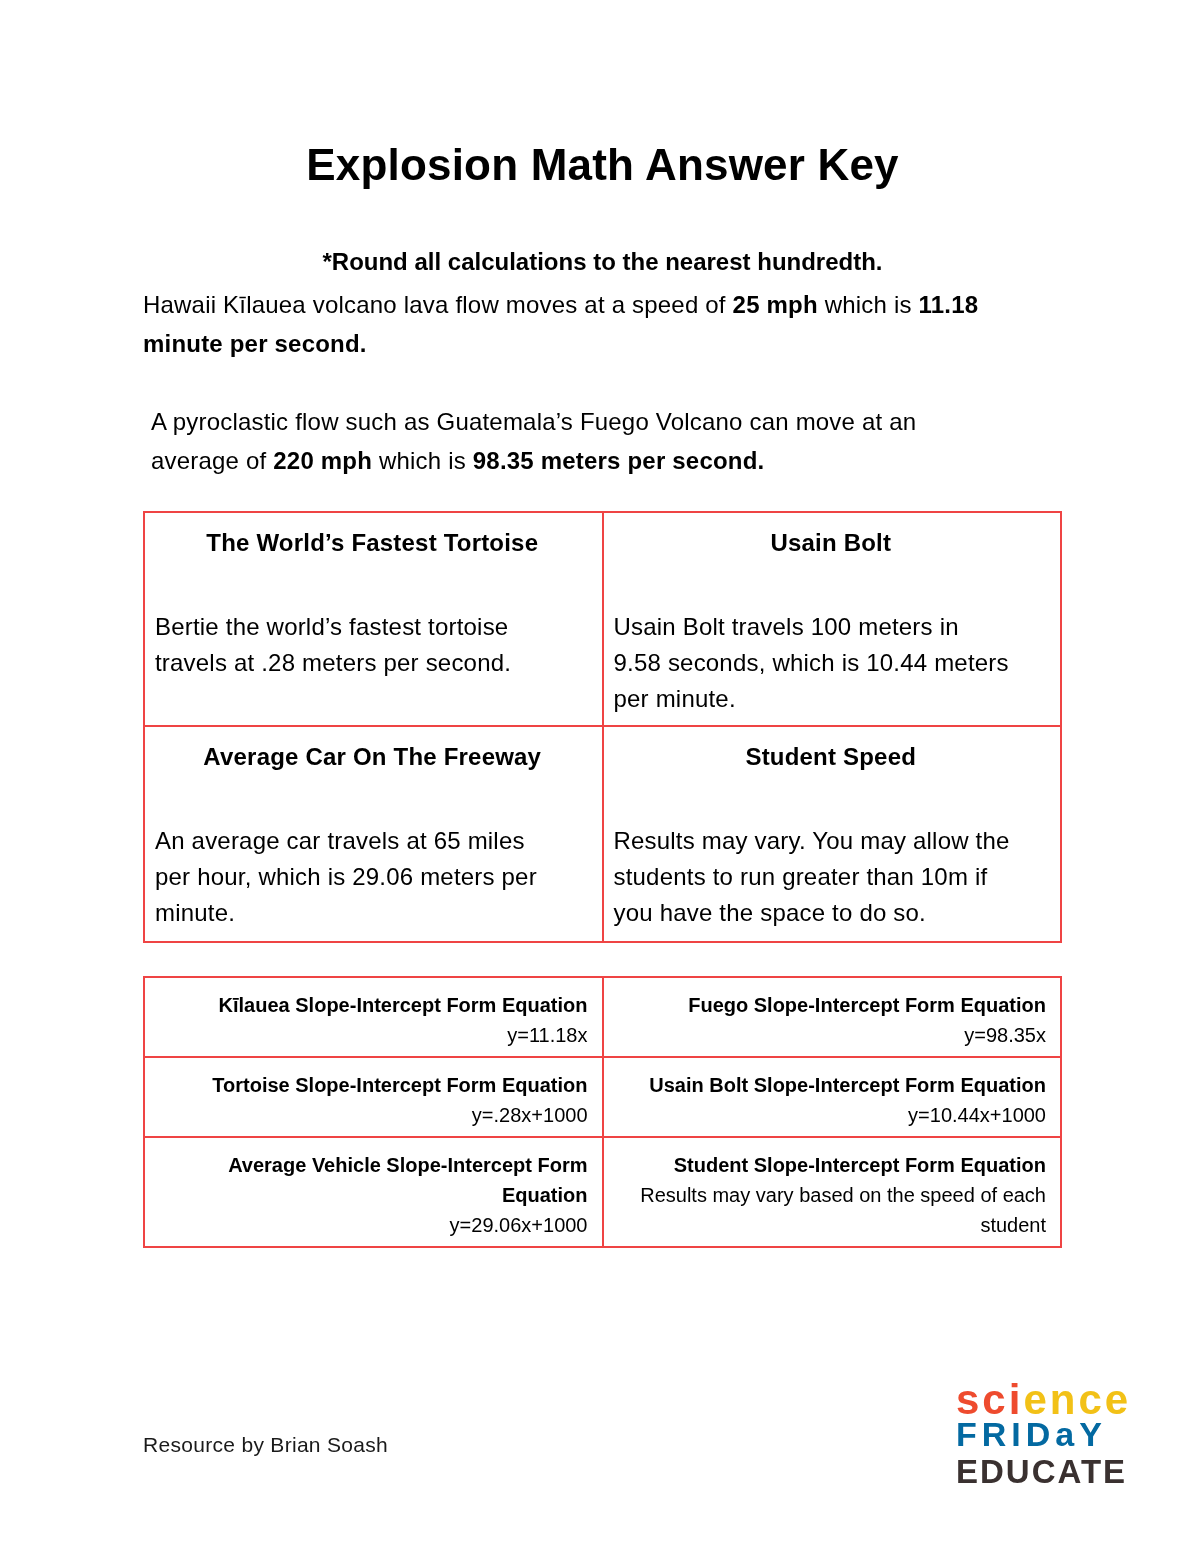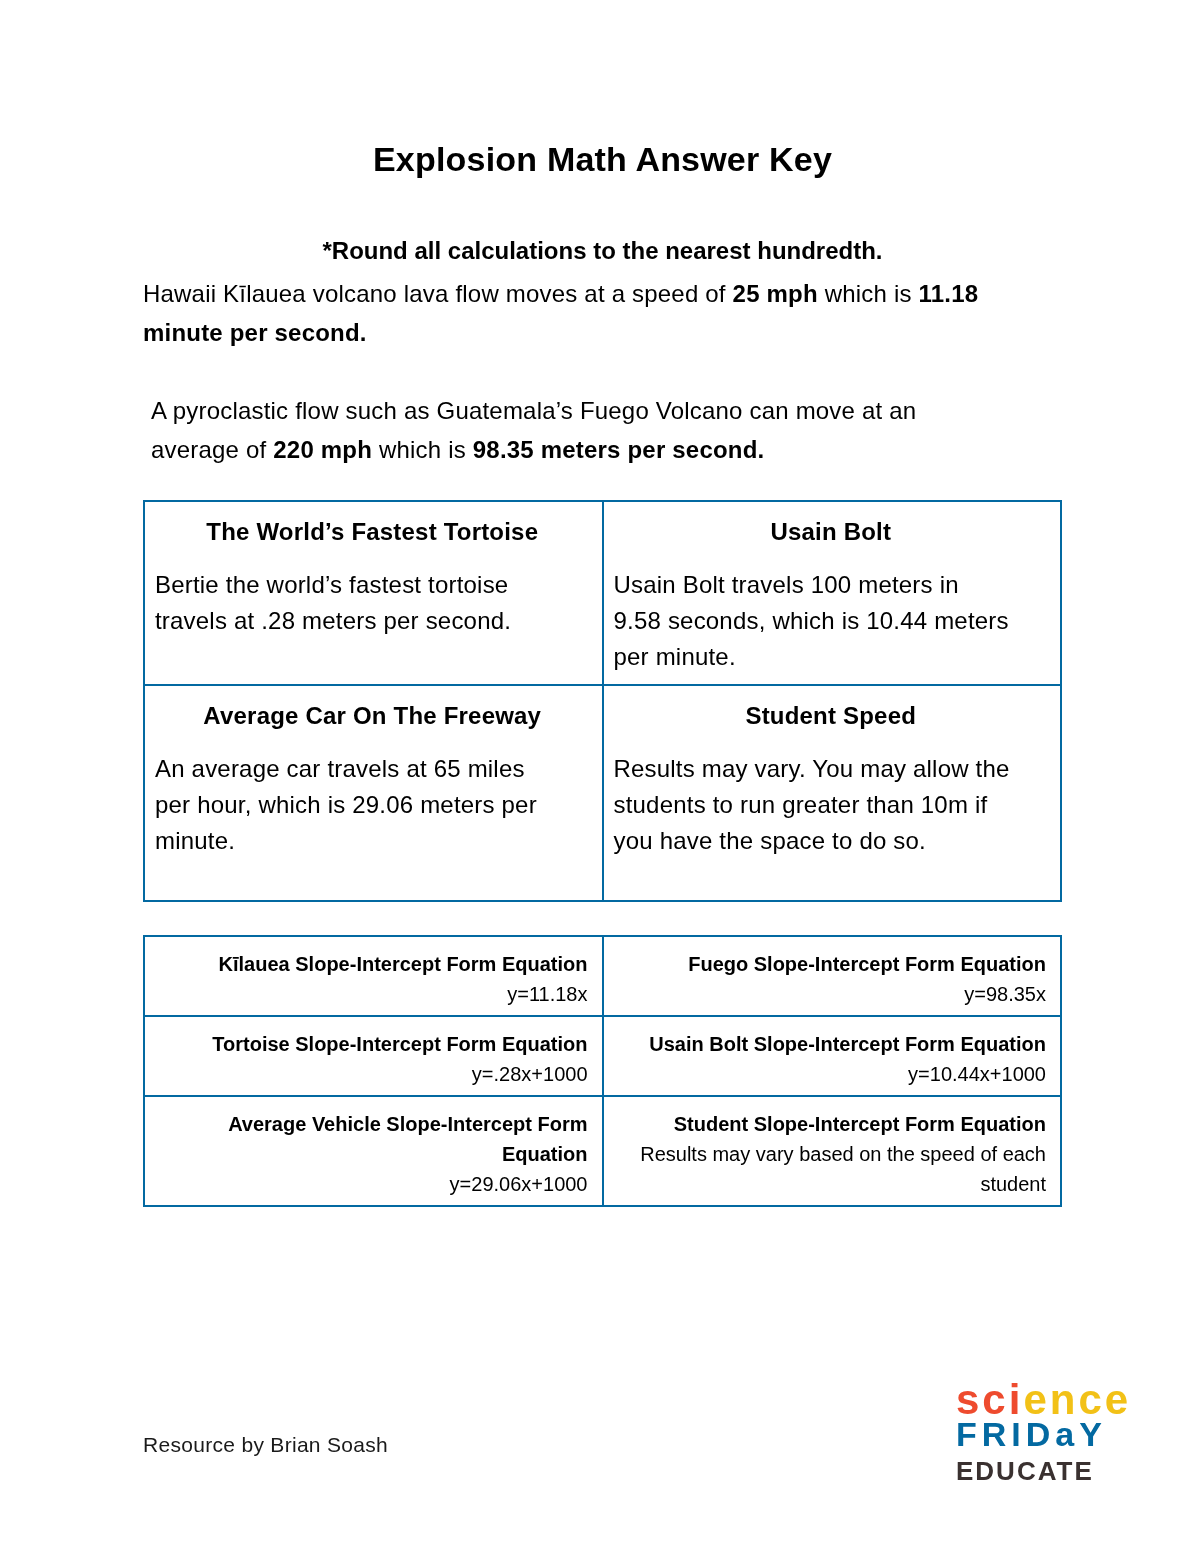--- a/index.html
+++ b/index.html
@@ -9,68 +9,68 @@
     background:#ffffff;
     font-family:"Liberation Sans", sans-serif;
     color:#000;
     overflow:hidden;
   }
   .content { position:absolute; left:143px; top:0; width:919px; }
 
   .title {
     margin:140px 0 0 0;
     text-align:center;
-    font-size:34px; font-weight:bold;
+    font-size:44px; font-weight:bold;
     letter-spacing:0.2px;
   }
   .note {
     margin:58px 0 0 0;
     text-align:center;
     font-size:24px; font-weight:bold;
   }
   .para {
     margin:0;
     font-size:24px;
     line-height:39px;
     letter-spacing:0.2px;
   }
   .para-1 { margin-top:9px; }
   .para-2 { margin-top:39px;margin-left:8px; }
   .b { font-weight:bold; }
 
   table { border-collapse:collapse; width:919px; table-layout:fixed; }
-  td { border:2px solid #0369a1; vertical-align:top; box-sizing:border-box; }
+  td { border:2px solid #ef4444; vertical-align:top; box-sizing:border-box; }
 
   .speed-table { margin-top:31px; }
   .speed-table td { padding:16px 12px 8px 10px; }
   .speed-table tr:nth-child(1) td { height:184px; }
   .speed-table tr:nth-child(2) td { height:216px; }
   .cell-header { font-size:24px; font-weight:bold; text-align:center; letter-spacing:0.2px; }
-  .cell-body   { font-size:24px; line-height:36px; margin-top:21px; letter-spacing:0.2px; }
+  .cell-body   { font-size:24px; line-height:36px; margin-top:52px; letter-spacing:0.2px; }
 
   .eq-table { margin-top:33px; }
   .eq-table td { padding:12px 14px 6px; text-align:right; }
   .eq-table tr:nth-child(1) td { height:78px; }
   .eq-table tr:nth-child(2) td { height:80px; }
   .eq-table tr:nth-child(3) td { height:108px; }
   .eq-header { font-size:20px; font-weight:bold; line-height:30px; }
   .eq-value  { font-size:20px; line-height:30px; }
 
   .credit {
     position:absolute; left:143px; top:1433px;
     font-size:21px; color:#1a1a1a; letter-spacing:0.3px;
   }
   .logo {
     position:absolute; left:956px; top:1382px;
     font-weight:bold; line-height:35px;
   }
   .logo-line { white-space:nowrap; }
   .logo-line-1 { font-size:42px; letter-spacing:3px; height:35px; }
   .logo-line-2 { font-size:34px; letter-spacing:5px; height:35px; }
-  .logo-line-3 { font-size:26px; letter-spacing:2px; height:36px; margin-top:2px; }
+  .logo-line-3 { font-size:33px; letter-spacing:2px; height:36px; margin-top:2px; }
 </style>
 </head>
 <body>
 
 <div class="page">
   <div class="content">
 
     <h1 class="title">Explosion Math Answer Key</h1>
 
     <div class="note">*Round all calculations to the nearest hundredth.</div>

